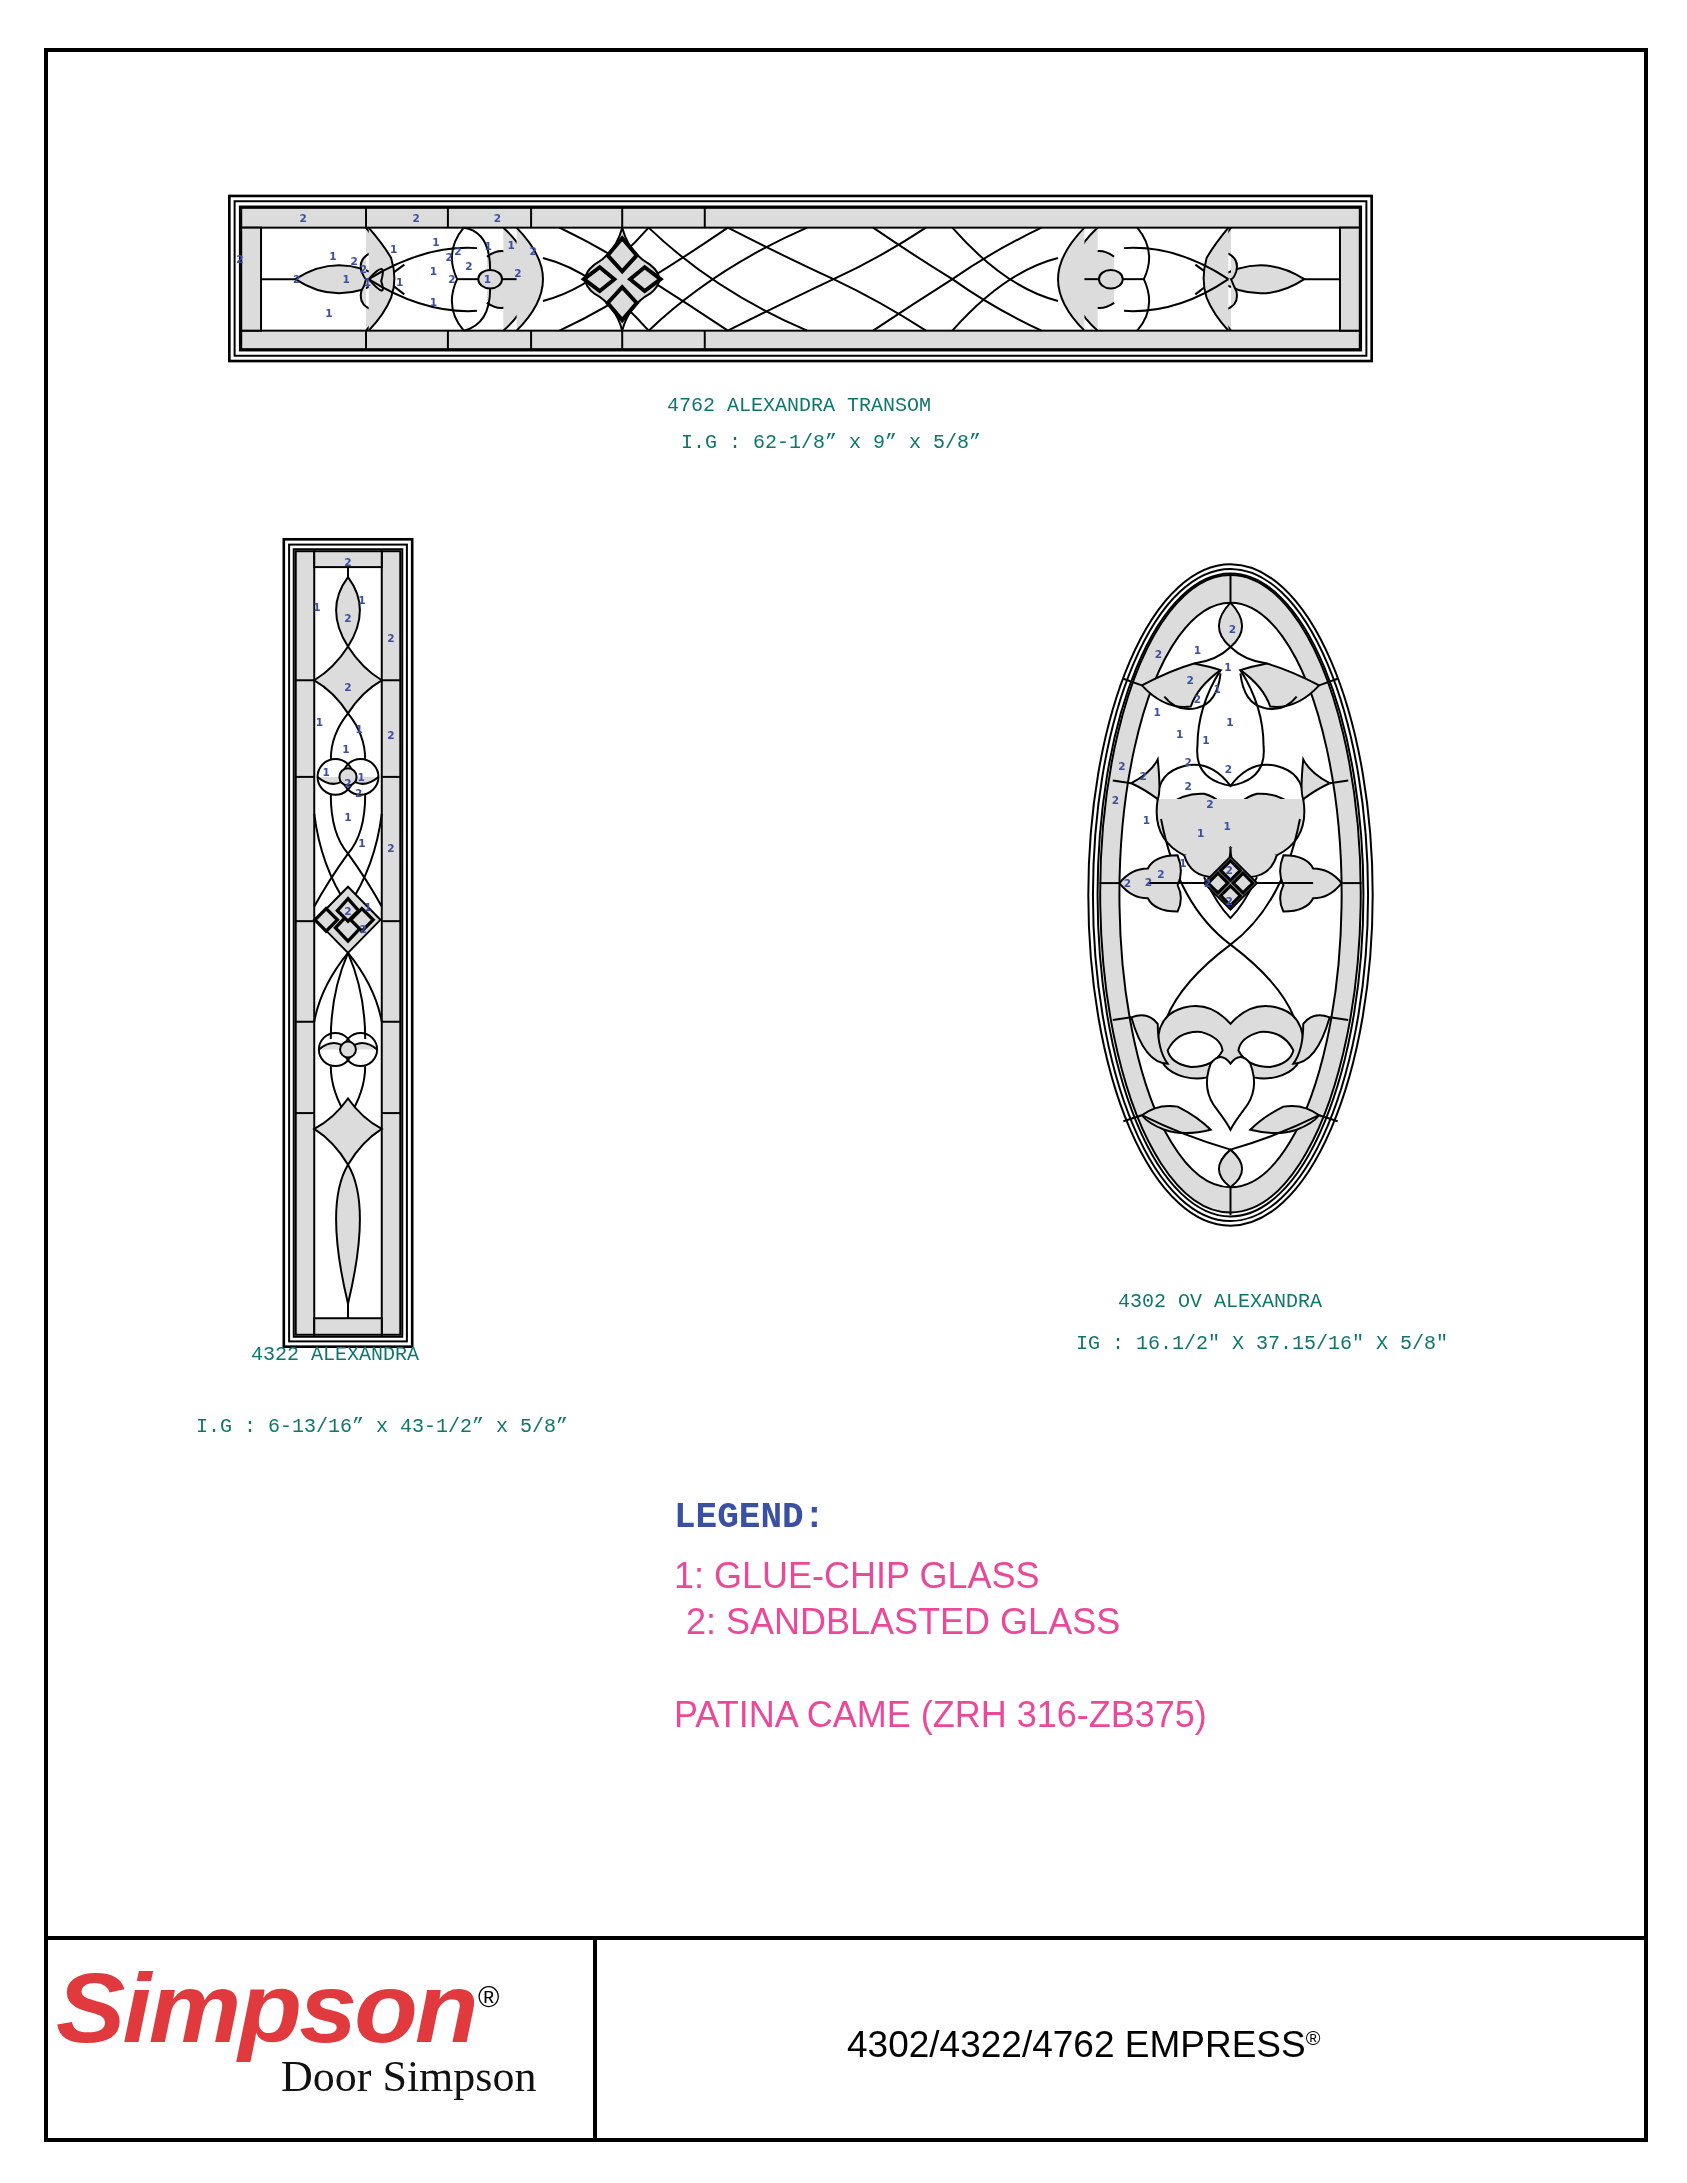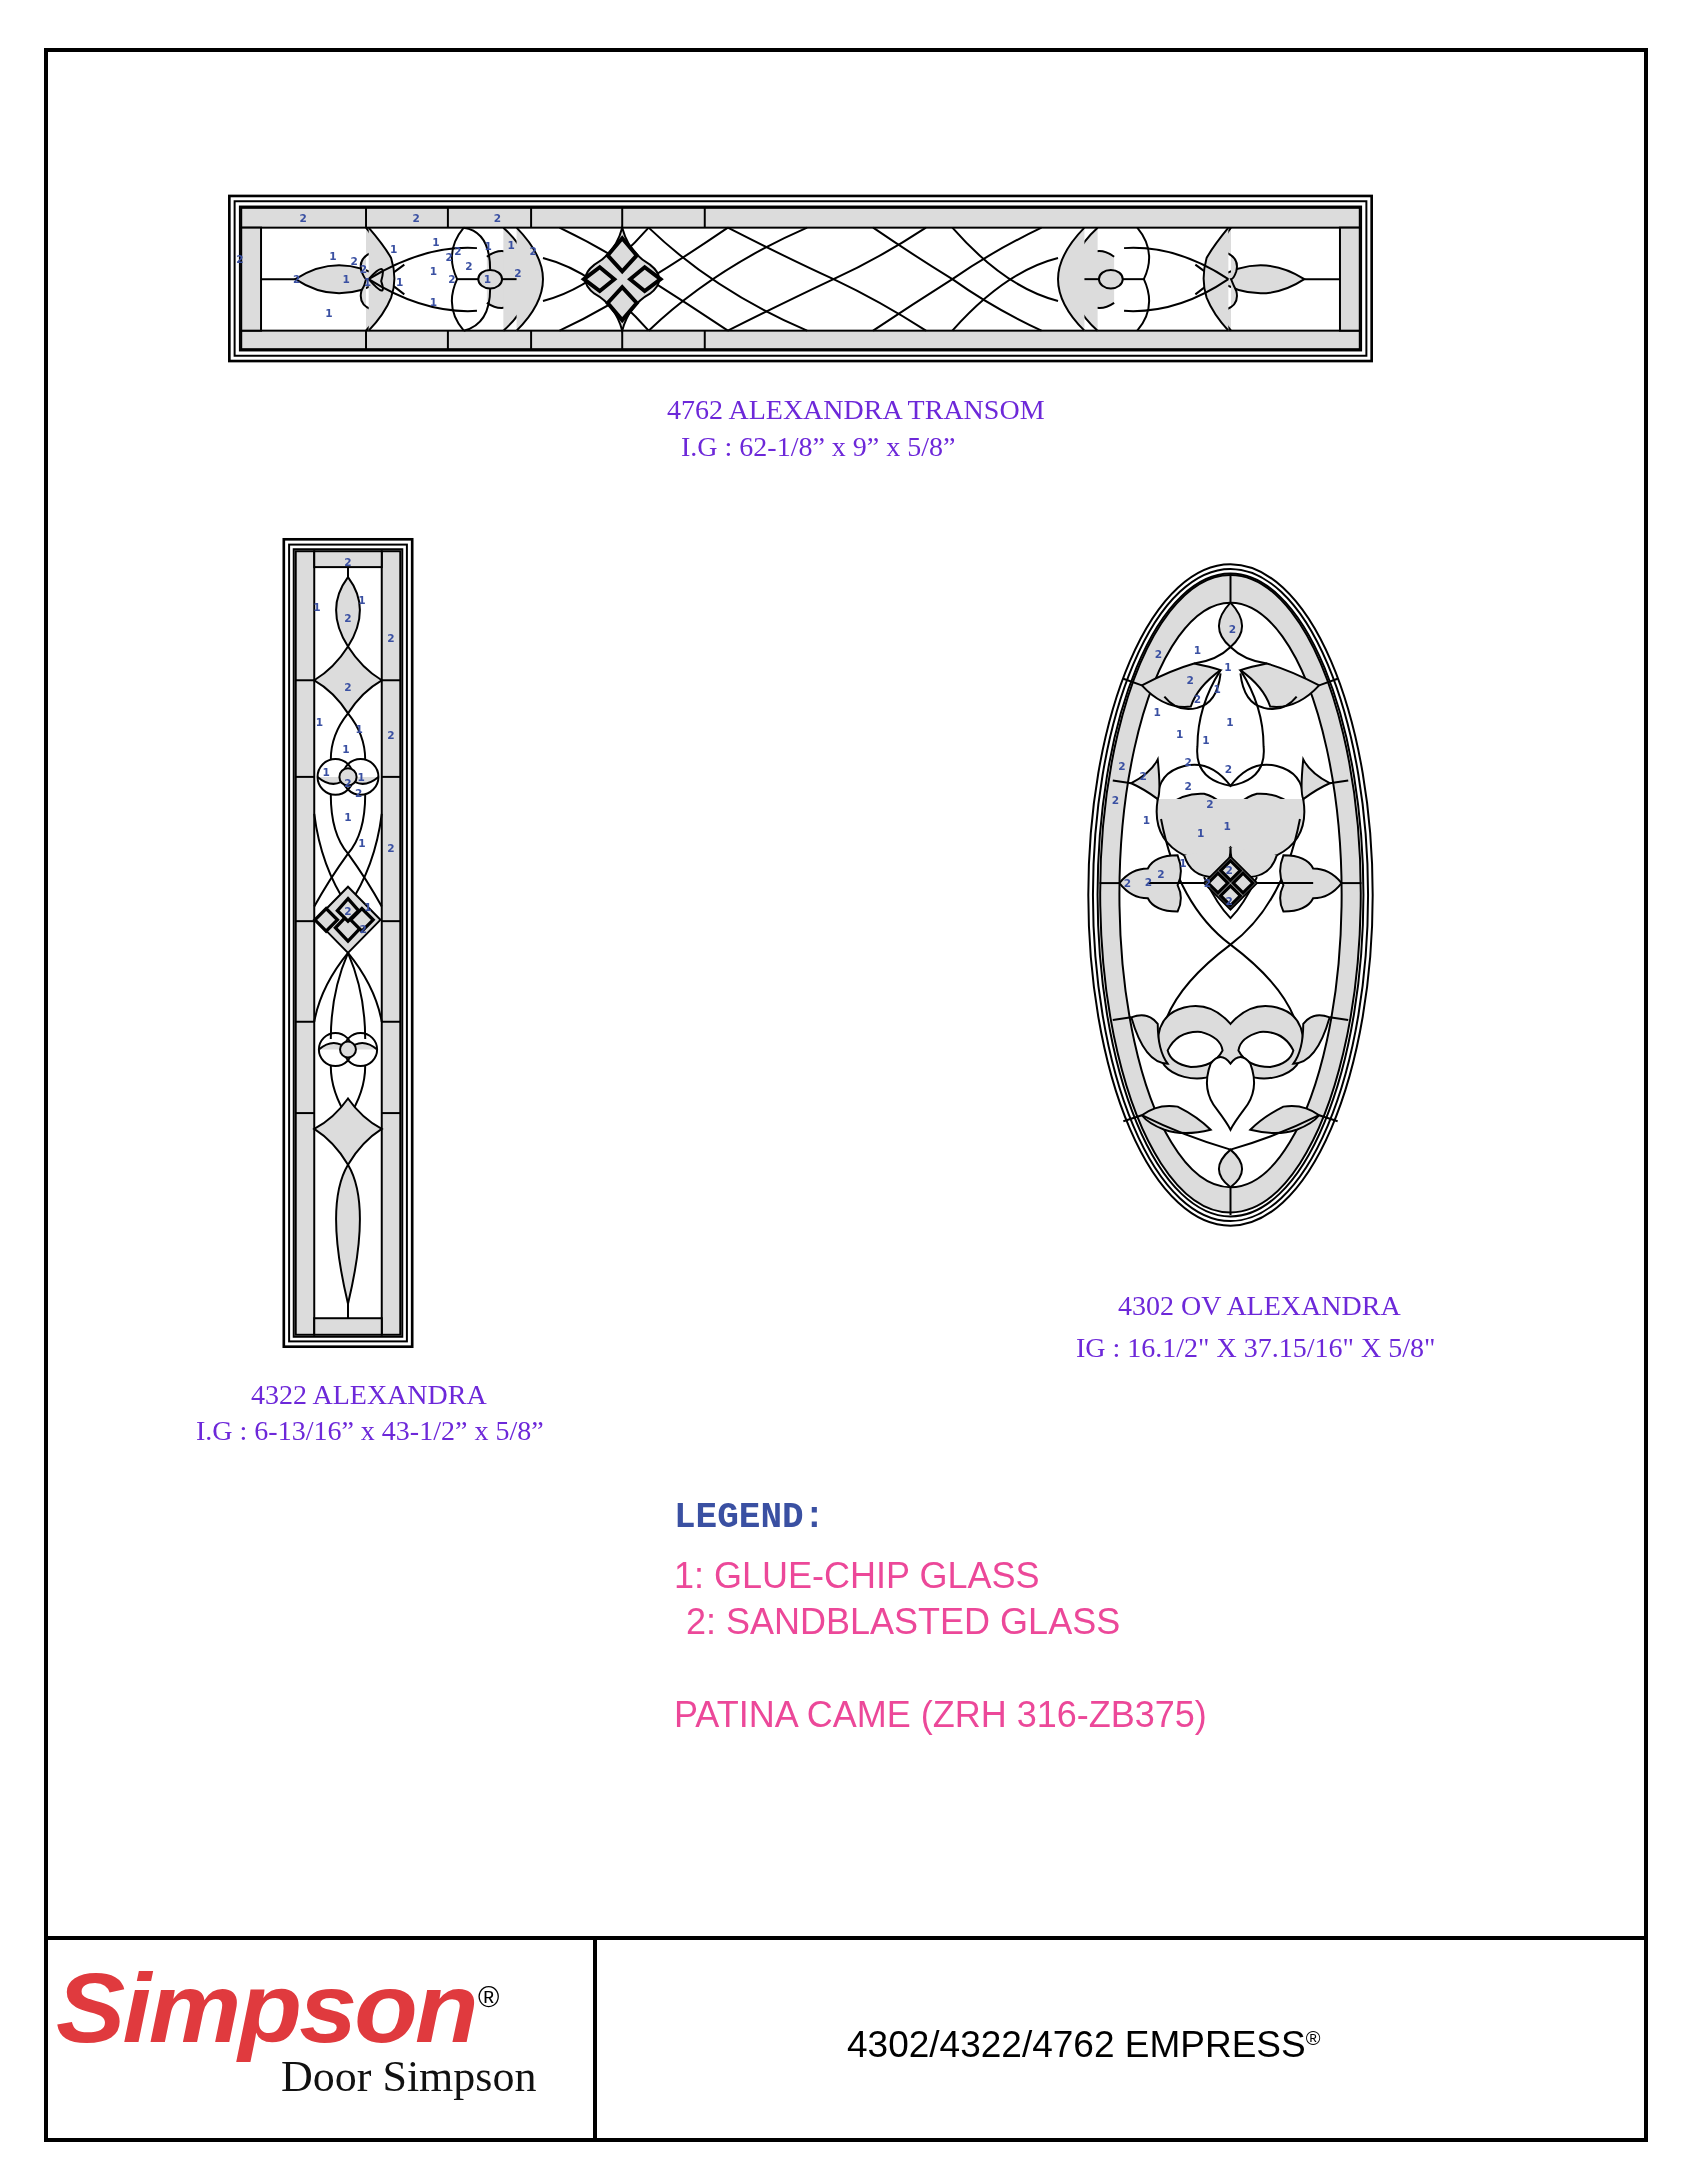--- a/index.html
+++ b/index.html
@@ -1,19 +1,19 @@
 <!DOCTYPE html>
 <html style="font-size:10.6px"><head>
 <meta charset="utf-8">
 <style>
   html, body { margin:0; padding:0; background:#ffffff; }
   body { width:1687px; height:2183px; position:relative; overflow:hidden; font-family:"Liberation Sans", sans-serif; }
   .sheet { position:absolute; left:44px; top:48px; width:1596px; height:2086px; border:4px solid #000; box-sizing:content-box; }
   .abs { position:absolute; }
-  .cap { position:absolute; font-family:Liberation Serif, serif; color:#6d28d9; font-size:28px; white-space:nowrap; letter-spacing:0px; }
+  .cap { position:absolute; font-family:Liberation Mono, monospace; color:#0f766e; font-size:20px; white-space:nowrap; letter-spacing:0px; }
   .legend-title { position:absolute; left:674px; top:1497px; font-size:36px; font-weight:bold; color:#3a50a2; font-family:Liberation Mono, monospace; }
   .legend-line { position:absolute; left:674px; font-size:36px; color:#ec4899; font-family:"Liberation Sans", sans-serif; white-space:nowrap; }
   .titleblock { position:absolute; left:44px; top:1936px; width:1600px; height:202px; border-top:4px solid #000; box-sizing:border-box; }
   .tb-divider { position:absolute; left:593px; top:1936px; width:4px; height:202px; background:#000; }
   .logo-simpson { position:absolute; left:56px; top:1958px; font-family:"Liberation Sans", sans-serif; font-weight:bold; font-style:italic; font-size:99px; color:#e03a3e; letter-spacing:-2.6px; line-height:1; transform:scaleX(1.05); transform-origin:left top; }
   .logo-reg { position:absolute; left:478px; top:1981px; font-family:"Liberation Sans", sans-serif; font-size:29px; color:#000; }
   .logo-door { position:absolute; left:281px; top:2051px; font-family:"Liberation Serif", serif; font-size:44px; color:#111; white-space:nowrap; }
   .doc-title { position:absolute; left:847px; top:2024px; font-family:"Liberation Sans", sans-serif; font-size:37px; color:#000; white-space:nowrap; }
   .doc-title sup { font-size:20px; vertical-align:top; position:relative; top:2.6px; }
   svg text.n { font-family:"DejaVu Sans", sans-serif; font-weight:bold; fill:#3a50a2; font-size:16px; text-anchor:middle; }
@@ -219,21 +219,21 @@
     <text class="n" x="101" y="380">2</text>
     <text class="n" x="117" y="394">2</text>
     <text class="n" x="101" y="431">1</text>
     <text class="n" x="122" y="470">1</text>
     <text class="n" x="166" y="477">2</text>
     <text class="n" x="131" y="566">1</text>
     <text class="n" x="101" y="572">2</text>
     <text class="n" x="124" y="600">2</text>
   </g>
 </svg>
-<div class="cap" style="left:251px;top:1379px;">4322 ALEXANDRA</div>
+<div class="cap" style="left:251px;top:1343px;">4322 ALEXANDRA</div>
 <div class="cap" style="left:196px;top:1415px;">I.G : 6-13/16” x 43-1/2” x 5/8”</div>
 
 <svg class="abs" style="left:1085px;top:561px" width="291" height="668" viewBox="0 0 440 1010">
   <g fill="none" stroke="#000">
     <ellipse cx="220" cy="505" rx="215" ry="500" stroke-width="3"></ellipse>
     <ellipse cx="220" cy="505" rx="208" ry="493" stroke-width="3"></ellipse>
     <ellipse cx="220" cy="505" rx="201" ry="486" stroke-width="3"></ellipse>
   </g>
 
   <path d="M220 21 A197 482 0 1 1 219.9 21 Z M220 63 A168 442 0 1 0 220.1 63 Z" fill="#dcdcdc" fill-rule="evenodd" stroke="#000" stroke-width="3"></path>

